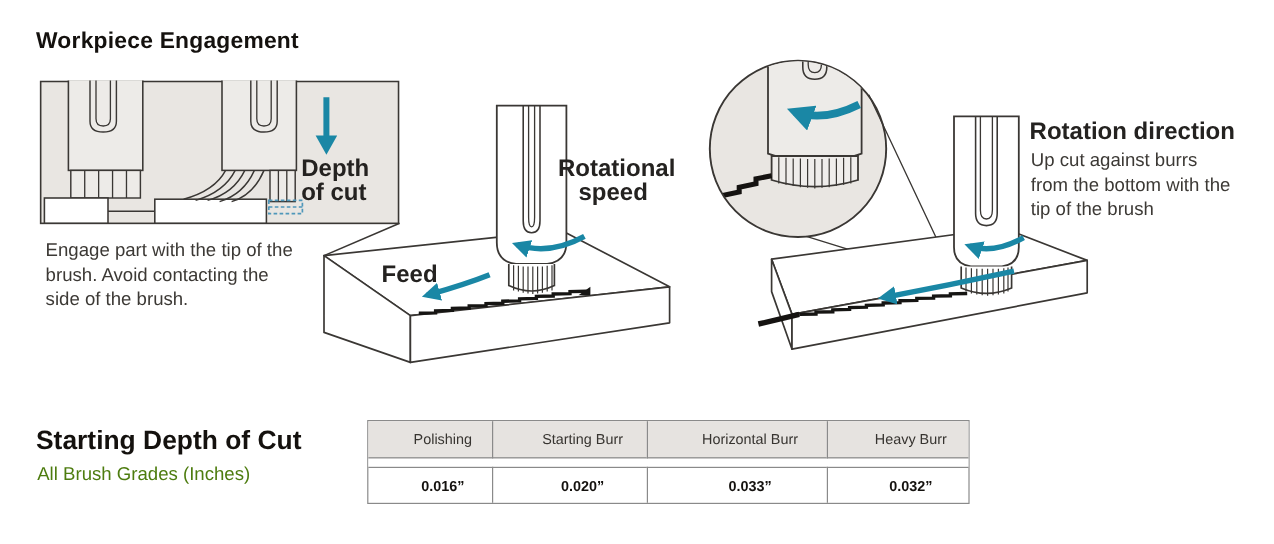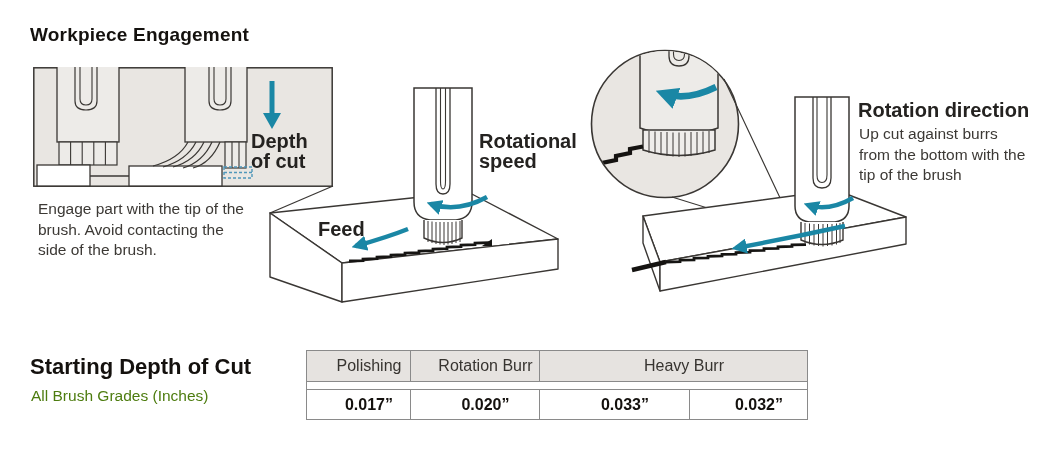--- a/index.html
+++ b/index.html
@@ -7,21 +7,21 @@
           font-family:"Liberation Sans",sans-serif;color:#221f1c;}
   .abs{position:absolute;}
   .h1{font-size:19px;font-weight:bold;color:#14110e;letter-spacing:.2px;}
   .diagram-label{font-weight:bold;font-size:20px;color:#242220;line-height:20px;}
   .caption{font-size:15.5px;color:#3c3935;line-height:20.5px;}
   .h2{font-size:22px;font-weight:bold;color:#14110e;}
   .sub{font-size:15.5px;color:#4d7c0f;}
   
   .sdc-table{position:absolute;left:306px;top:350px;width:502px;border:1.6px solid #8a8a8a;background:#fff;box-sizing:border-box;}
   .sdc-row{display:flex;}
-  .cell{box-sizing:border-box;display:flex;align-items:center;justify-content:center;font-size:16px;padding-left:21px;}
+  .cell{box-sizing:border-box;display:flex;align-items:center;justify-content:center;font-size:12px;padding-left:21px;}
   .c0{width:103px;} .c1{width:129px;} .c2{width:150px;} .c3{flex:1;}
   .sdc-row.hdr .cell{height:31px;background:#e6e3e0;border-bottom:1.4px solid #8a8a8a;color:#373430;}
   .sdc-gap{height:7px;background:#fff;}
   .sdc-row.val .cell{height:30px;border-top:1.4px solid #8a8a8a;font-weight:bold;color:#14110e;}
   .sdc-row .cell + .cell{border-left:1.4px solid #8a8a8a;}
   svg{display:block;}
 </style>
 </head>
 <body>
 
@@ -92,21 +92,21 @@
       <path d="M164,136 V154 Q183,163 202,154 V136" stroke-width="1.4"></path>
       <path d="M168,137 V158 M172,137.5 V159 M176,138 V160 M180,138 V160.5 M184,138 V161 M188,138 V160.5 M192,138 V160 M196,137.5 V159 M200,137 V158" stroke-width="1" fill="none"></path>
       <path d="M176,4 V100 Q176,110 183,110 Q190,110 190,100 V4" fill="none" stroke-width="1.3"></path>
       <path d="M180.5,4 V97 Q180.5,105 183,105 Q185.5,105 185.5,97 V4" fill="none" stroke-width="1.1"></path>
     </g>
     <polygon points="222,162 232,155 232,162" fill="#161513"></polygon>
     <path d="M227,113 Q198,129 171,120" stroke="#1a87a5" stroke-width="4.5" fill="none" marker-end="url(#ah2)"></path>
     <path d="M148,145 Q128,153 96,162" stroke="#1a87a5" stroke-width="4.5" fill="none" marker-end="url(#ah2)"></path>
   </svg>
 
-  <div class="abs diagram-label" style="left:479px;top:131px;width:92px;">Rotational speed</div>
+  <div class="abs diagram-label" style="left:465px;top:131px;width:92px;text-align:center;">Rotational speed</div>
   <div class="abs diagram-label" style="left:318px;top:219px;">Feed</div>
 
   <svg class="abs" style="left:580px;top:44px;" width="340" height="276" viewBox="0 0 340 276">
     <defs>
       <marker id="ah3" viewBox="0 0 10 10" refX="7" refY="5" markerWidth="3.4" markerHeight="3.4" orient="auto-start-reverse">
         <path d="M0,0 L10,5 L0,10 z" fill="#1a87a5"></path>
       </marker>
       <clipPath id="circleClip">
           <circle cx="85" cy="80" r="73"></circle>
         </clipPath>
@@ -146,25 +146,26 @@
 
   <div class="abs diagram-label" style="left:858px;top:100px;">Rotation direction</div>
   <div class="abs caption" style="left:859px;top:124px;width:170px;">Up cut against burrs from the bottom with the tip of the brush</div>
 
   <div class="abs h2" style="left:30px;top:354px;">Starting Depth of Cut</div>
   <div class="abs sub" style="left:31px;top:387px;">All Brush Grades (Inches)</div>
 
   <div class="sdc-table">
     <div class="sdc-row hdr">
       <div class="cell c0">Polishing</div>
-      <div class="cell c1">Rotation Burr</div>
+      <div class="cell c1">Starting Burr</div>
+      <div class="cell c2">Horizontal Burr</div>
       <div class="cell c3">Heavy Burr</div>
     </div>
     <div class="sdc-gap"></div>
     <div class="sdc-row val">
-      <div class="cell c0">0.017”</div>
+      <div class="cell c0">0.016”</div>
       <div class="cell c1">0.020”</div>
       <div class="cell c2">0.033”</div>
       <div class="cell c3">0.032”</div>
     </div>
   </div>
 
 </div>
 
 </body></html>

